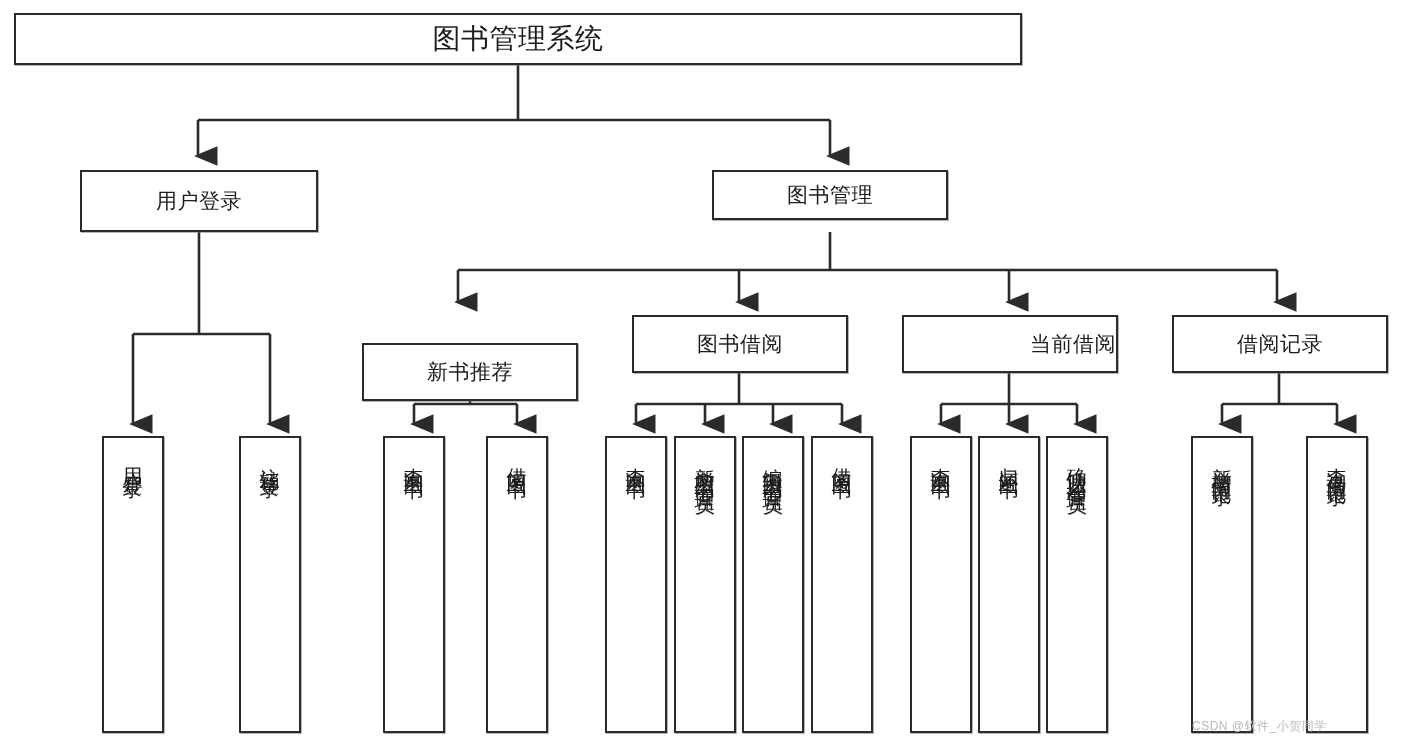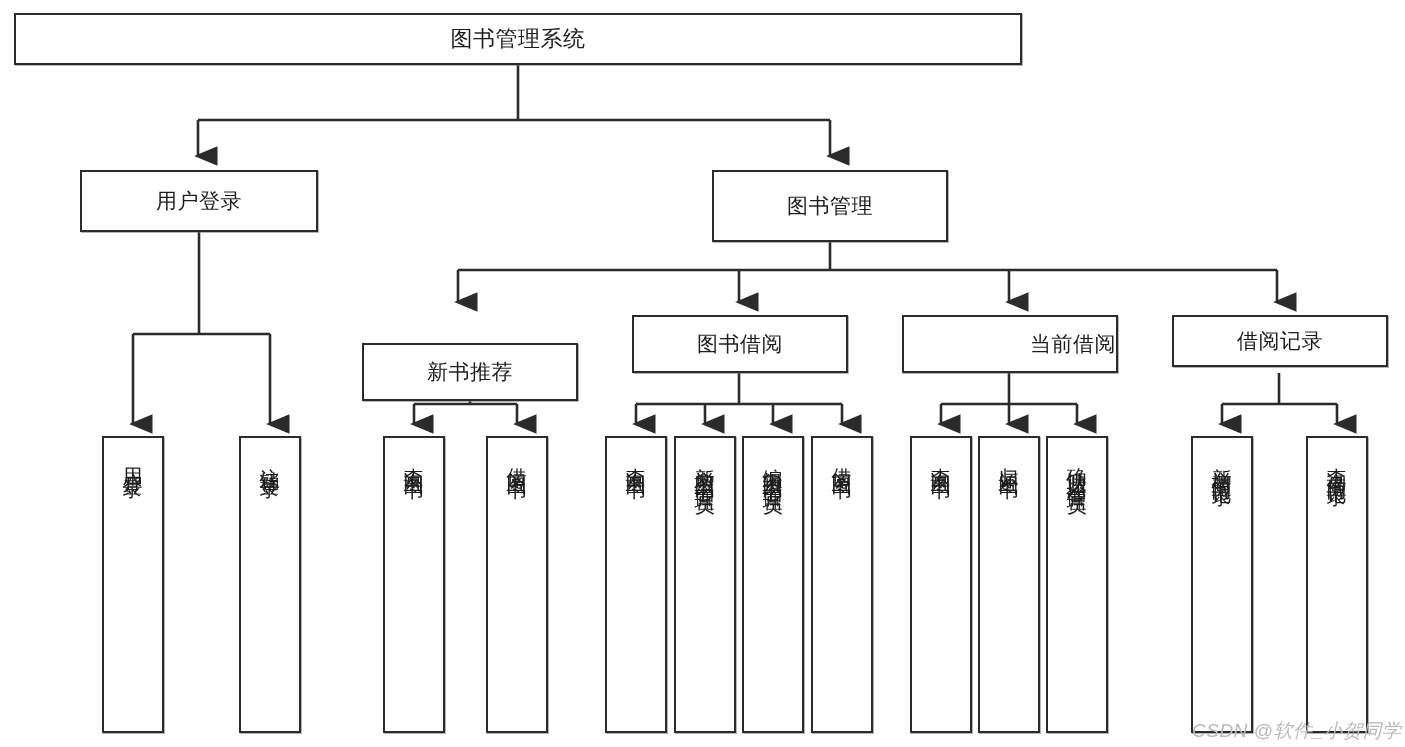--- a/index.html
+++ b/index.html
@@ -40,40 +40,39 @@
     display: block;
     text-align: center;
     line-height: 1.18;
     letter-spacing: 0.5px;
   }
   .node.horiz .lbl {
     writing-mode: horizontal-tb;
     font-size: 21px;
   }
   .node.root .lbl {
-    font-size: 22px;
+    font-size: 28px;
   }
   .node.vert {
     align-items: flex-start;
     padding-top: 14px;
   }
   .node.vert .lbl {
     writing-mode: vertical-rl;
     text-orientation: upright;
     font-size: 20px;
     letter-spacing: 4px;
     line-height: 1;
   }
   .watermark {
     position: absolute;
-    font-size: 19px;
+    font-size: 12px;
     color: #b9b9b9;
     white-space: nowrap;
     letter-spacing: 0.5px;
-    font-style: italic;
   }
 </style>
 </head>
 <body>
 
 <div id="canvas">
 
   <svg class="wires" viewBox="0 0 1405 747">
     <defs>
       <marker id="arrow" viewBox="0 0 12 12" refX="6" refY="10" markerWidth="9" markerHeight="11" orient="auto-start-reverse">
@@ -124,34 +123,34 @@
     </g>
   </svg>
 
   <div class="node horiz root" style="left:14px; top:13px; width:1008px; height:52px;">
     <span class="lbl">图书管理系统</span>
   </div>
 
   <div class="node horiz" style="left:80px; top:170px; width:238px; height:62px;">
     <span class="lbl">用户登录</span>
   </div>
-  <div class="node horiz" style="left:712px; top:170px; width:236px; height:72px;">
+  <div class="node horiz" style="left:712px; top:170px; width:236px; height:50px;">
     <span class="lbl">图书管理</span>
   </div>
 
   <div class="node horiz" style="left:362px; top:315px; width:216px; height:58px;margin-top:28px;">
     <span class="lbl">新书推荐</span>
   </div>
   <div class="node horiz" style="left:632px; top:315px; width:216px; height:58px;">
     <span class="lbl">图书借阅</span>
   </div>
   <div class="node horiz" style="left:902px; top:315px; width:216px; height:58px;justify-content:flex-end;">
     <span class="lbl">当前借阅</span>
   </div>
-  <div class="node horiz" style="left:1172px; top:315px; width:216px; height:52px;">
+  <div class="node horiz" style="left:1172px; top:315px; width:216px; height:58px;">
     <span class="lbl">借阅记录</span>
   </div>
 
   <div class="node vert" style="left:102px; top:436px; width:62px; height:297px;">
     <span class="lbl">用户登录</span>
   </div>
   <div class="node vert" style="left:239px; top:436px; width:62px; height:297px;">
     <span class="lbl">注销登录</span>
   </div>
 

